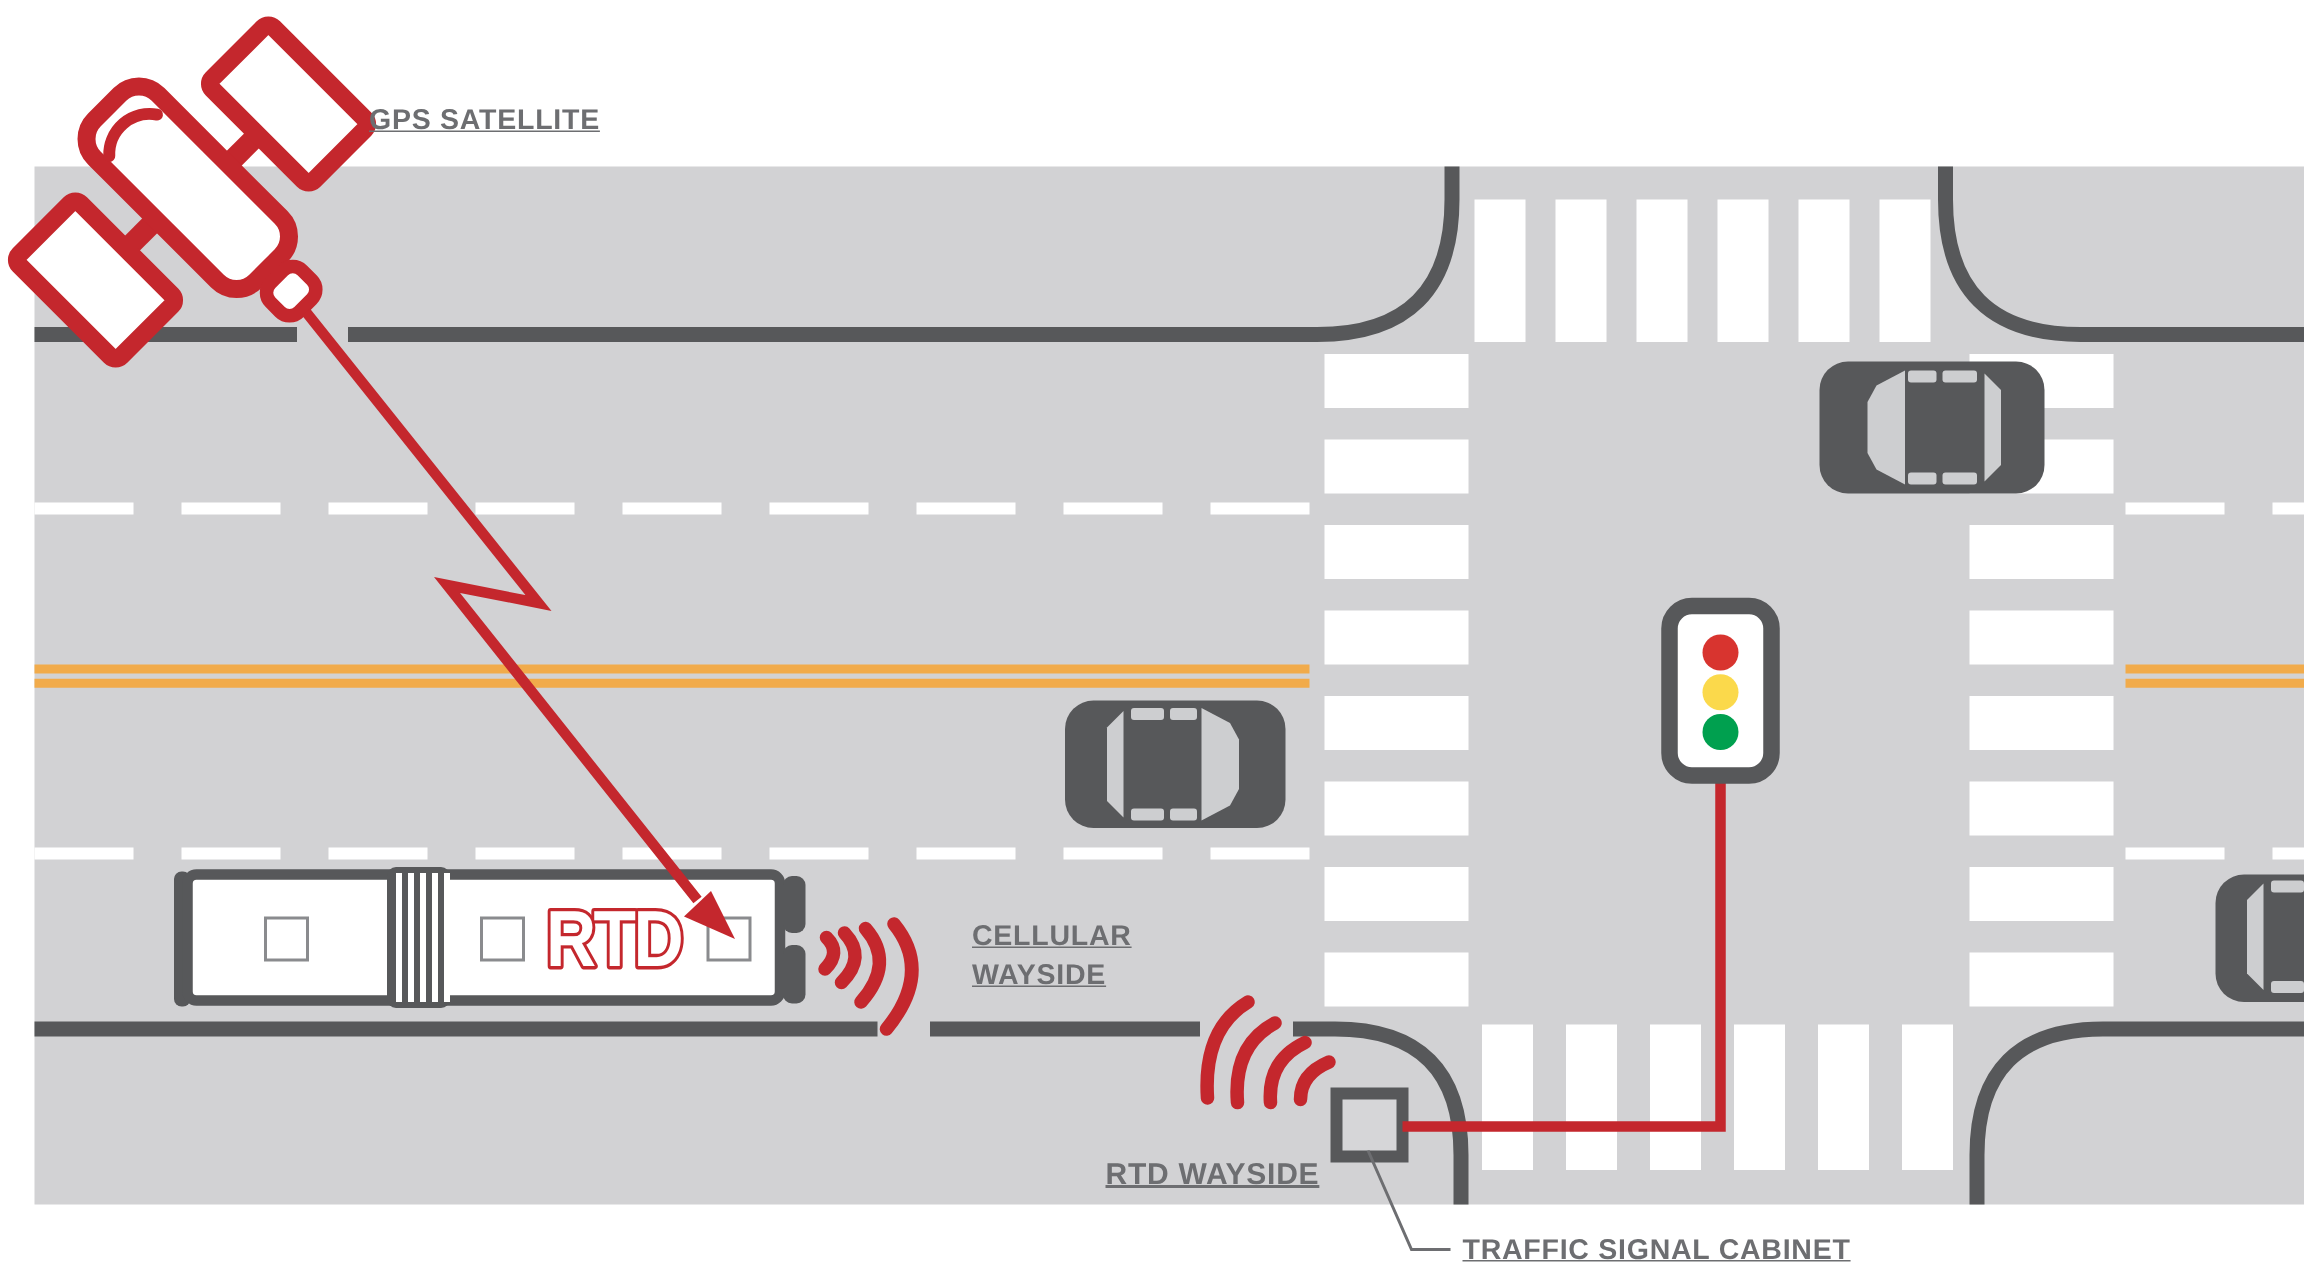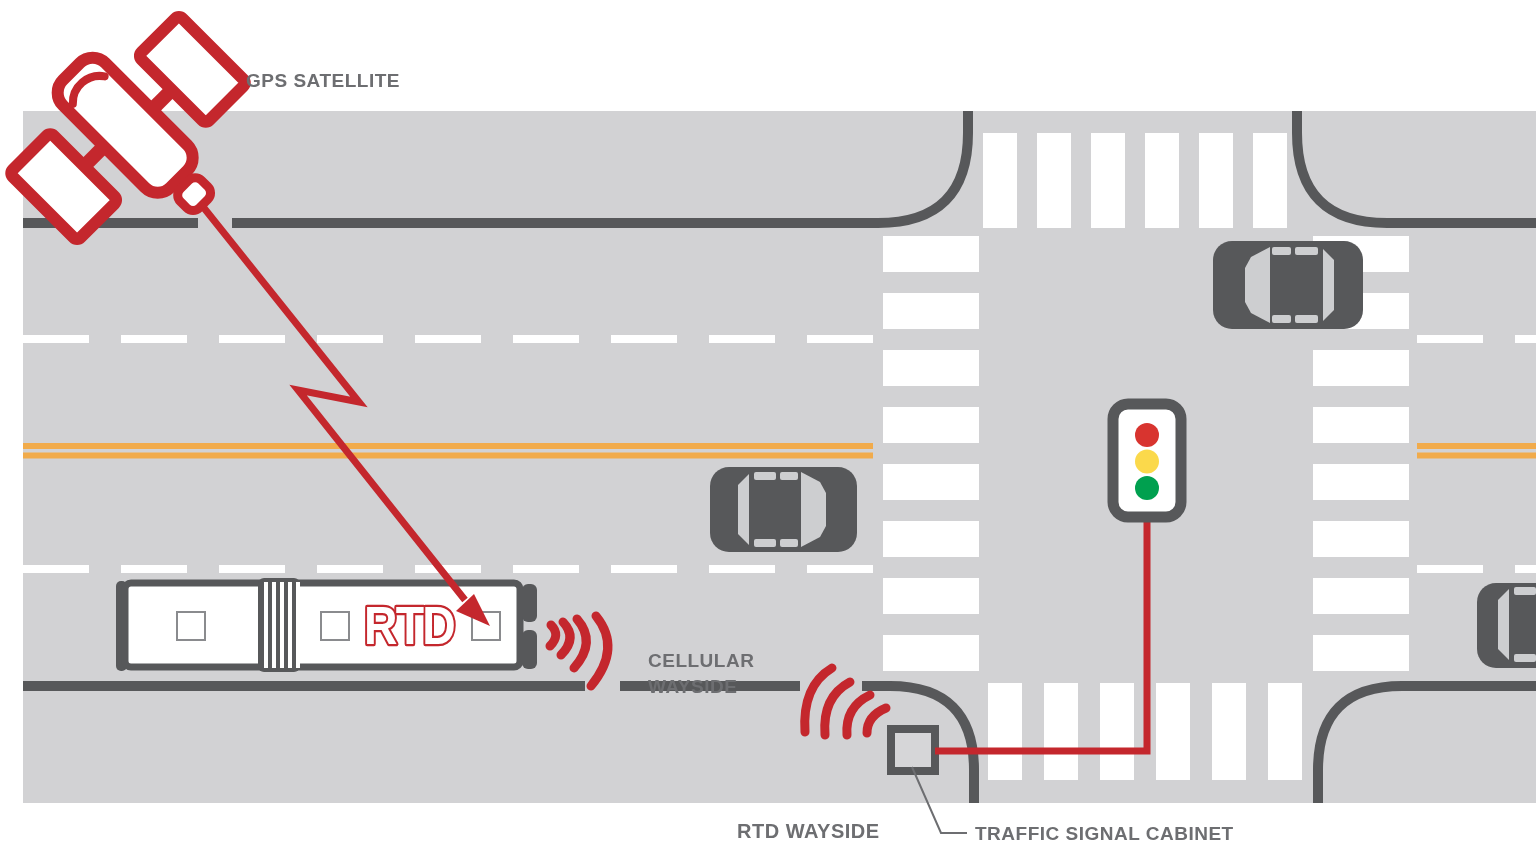--- a/index.html
+++ b/index.html
@@ -1,23 +1,23 @@
 <!DOCTYPE html>
 <html><head>
 <meta charset="utf-8">
 <style>
   html,body{margin:0;padding:0;background:#fff;}
   .scene{position:relative;width:1536px;height:852px;background:#ffffff;overflow:hidden;
          font-family:"Liberation Sans", sans-serif;}
   .scene svg{position:absolute;left:0;top:0;}
   .lbl{position:absolute;color:#6d6e71;font-weight:bold;letter-spacing:.5px;
-       font-size:19px;line-height:26px;white-space:pre;}
+       font-size:19px;line-height:26px;white-space:pre;text-decoration:underline;}
   .lbl-gps{left:246px;top:68px;}
-  .lbl-cell{left:648px;top:648px;}
-  .lbl-wayside{left:737px;top:770px;font-size:20px;margin-top:48px;}
+  .lbl-cell{left:648px;top:612px;}
+  .lbl-wayside{left:737px;top:770px;font-size:20px;}
   .lbl-cabinet{left:975px;top:821px;}
   .logo-text{font-weight:bold;font-size:53px;letter-spacing:-2px;
              fill:#ffffff;stroke:#c4272d;stroke-width:4.5;paint-order:stroke;stroke-linejoin:round;}
 </style>
 </head>
 <body>
 
 <div class="scene">
   <svg width="1536" height="852" viewBox="0 0 1536 852">
 

